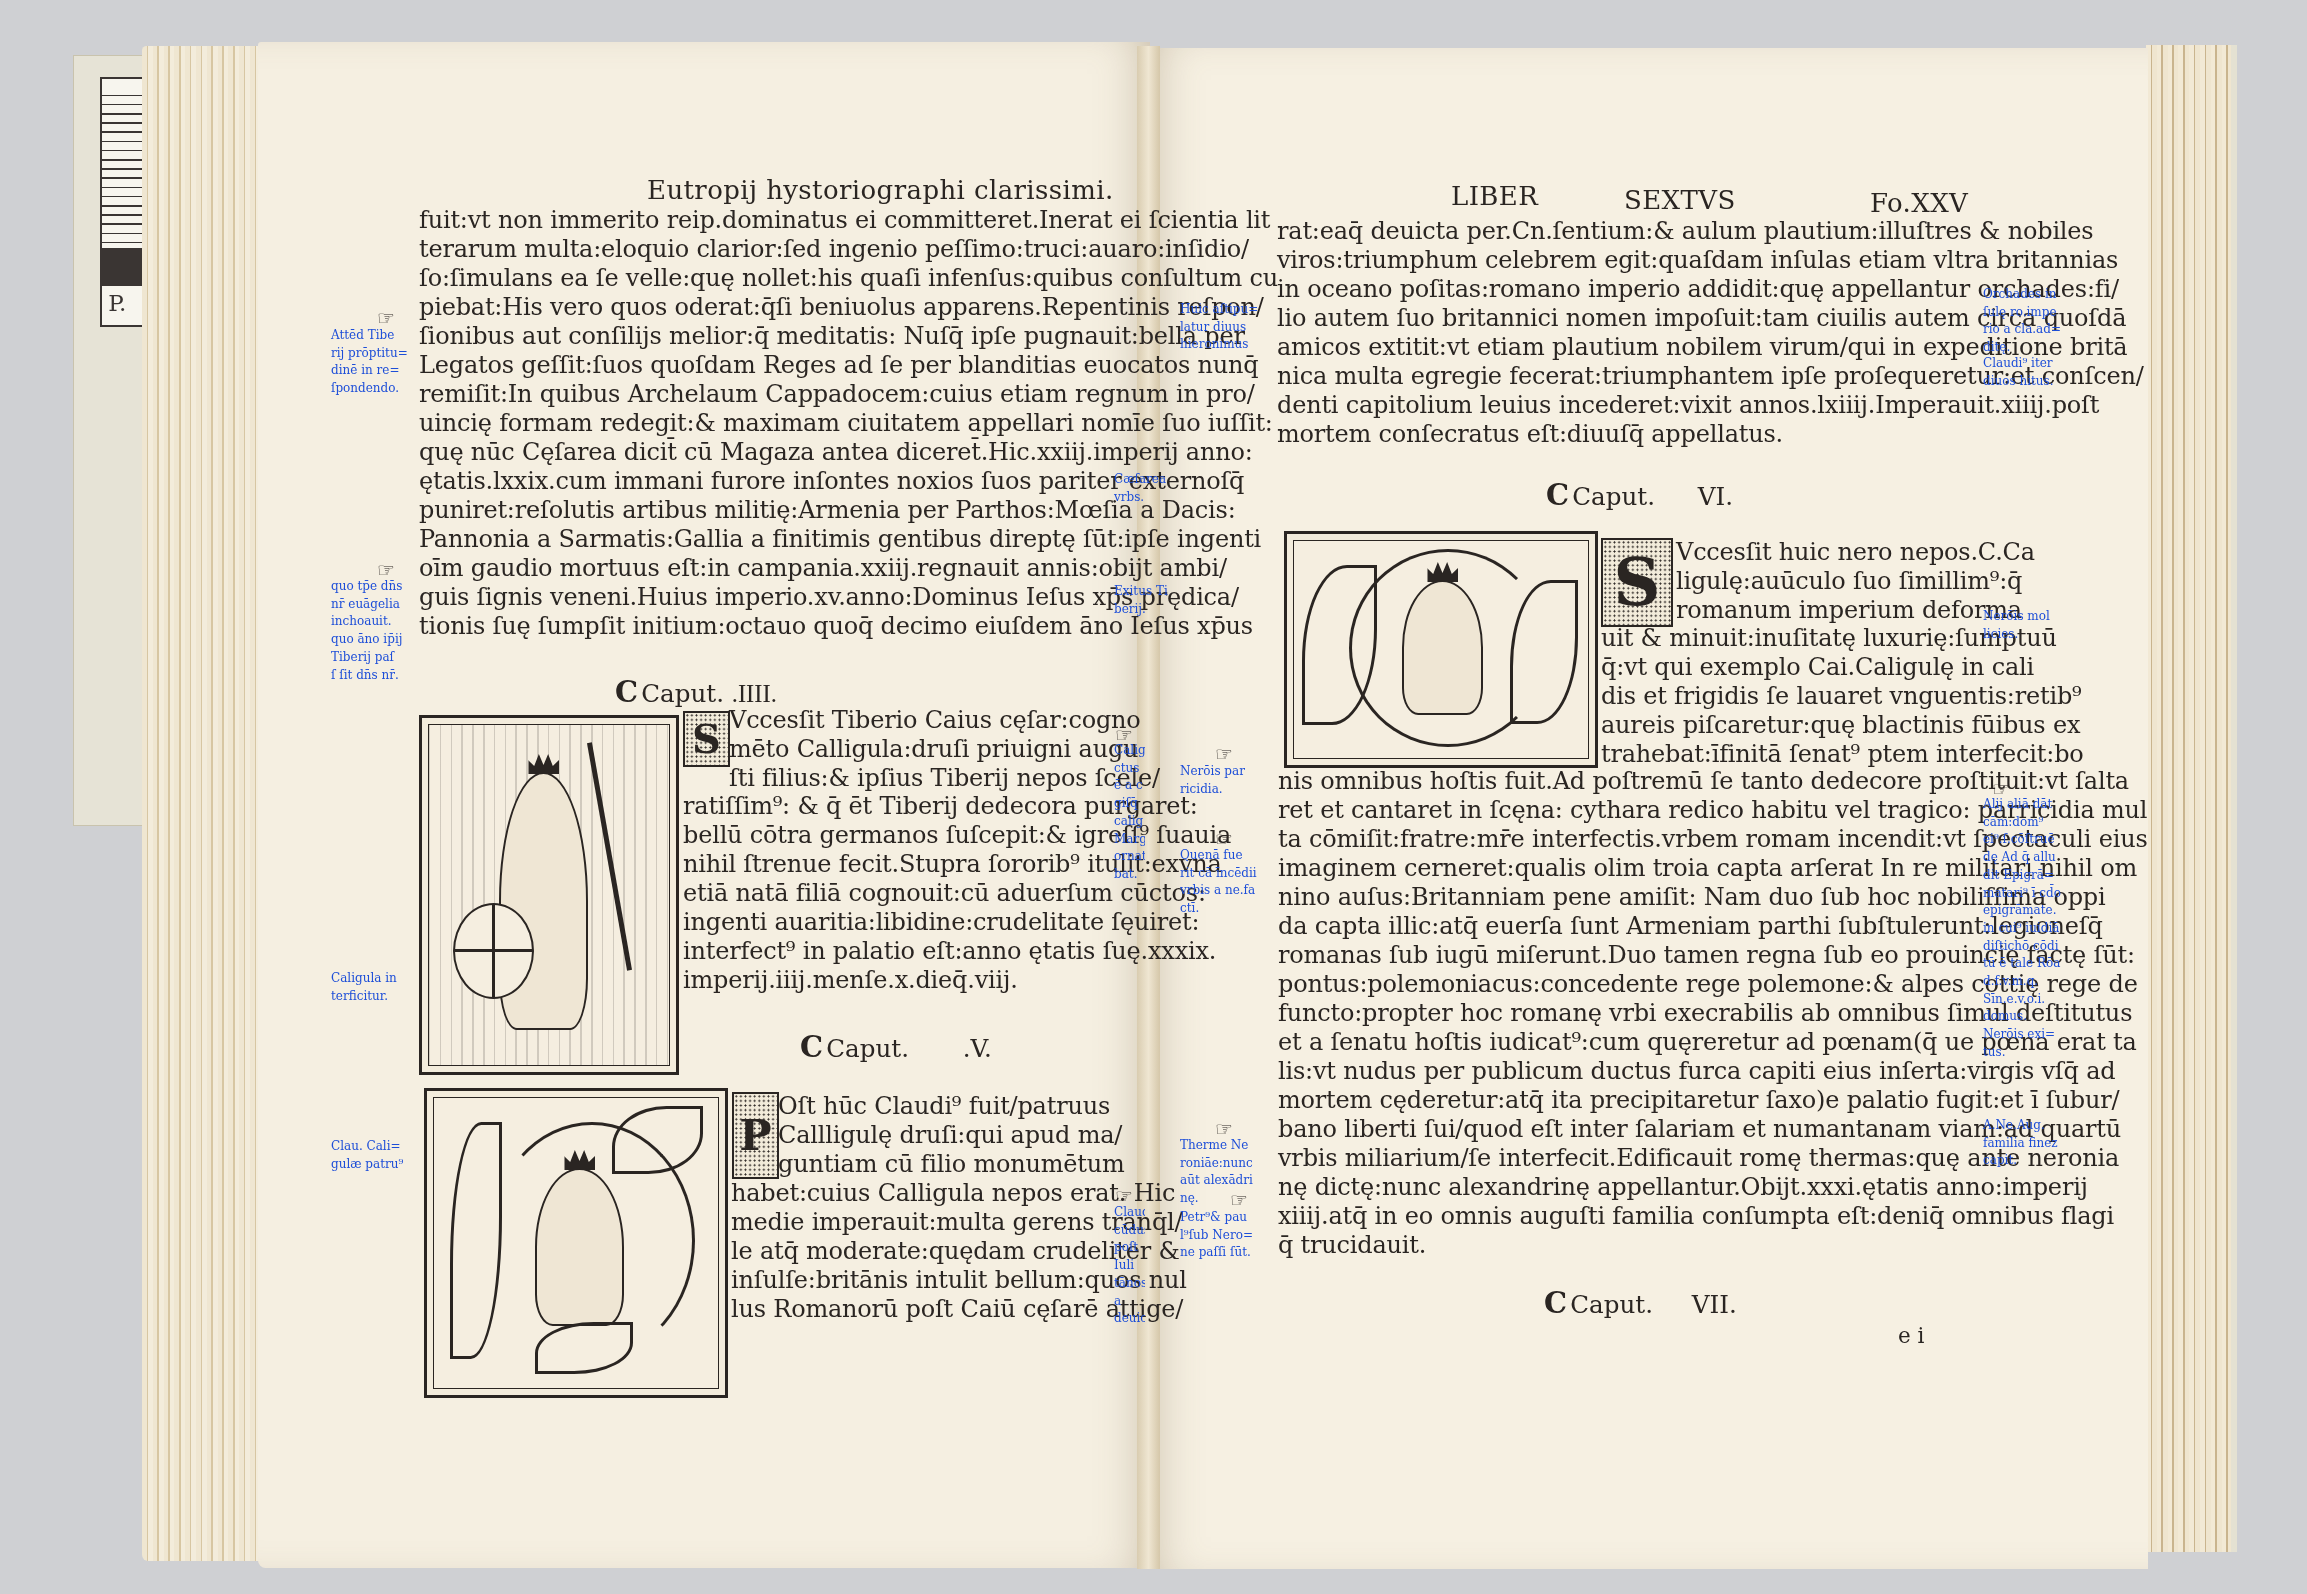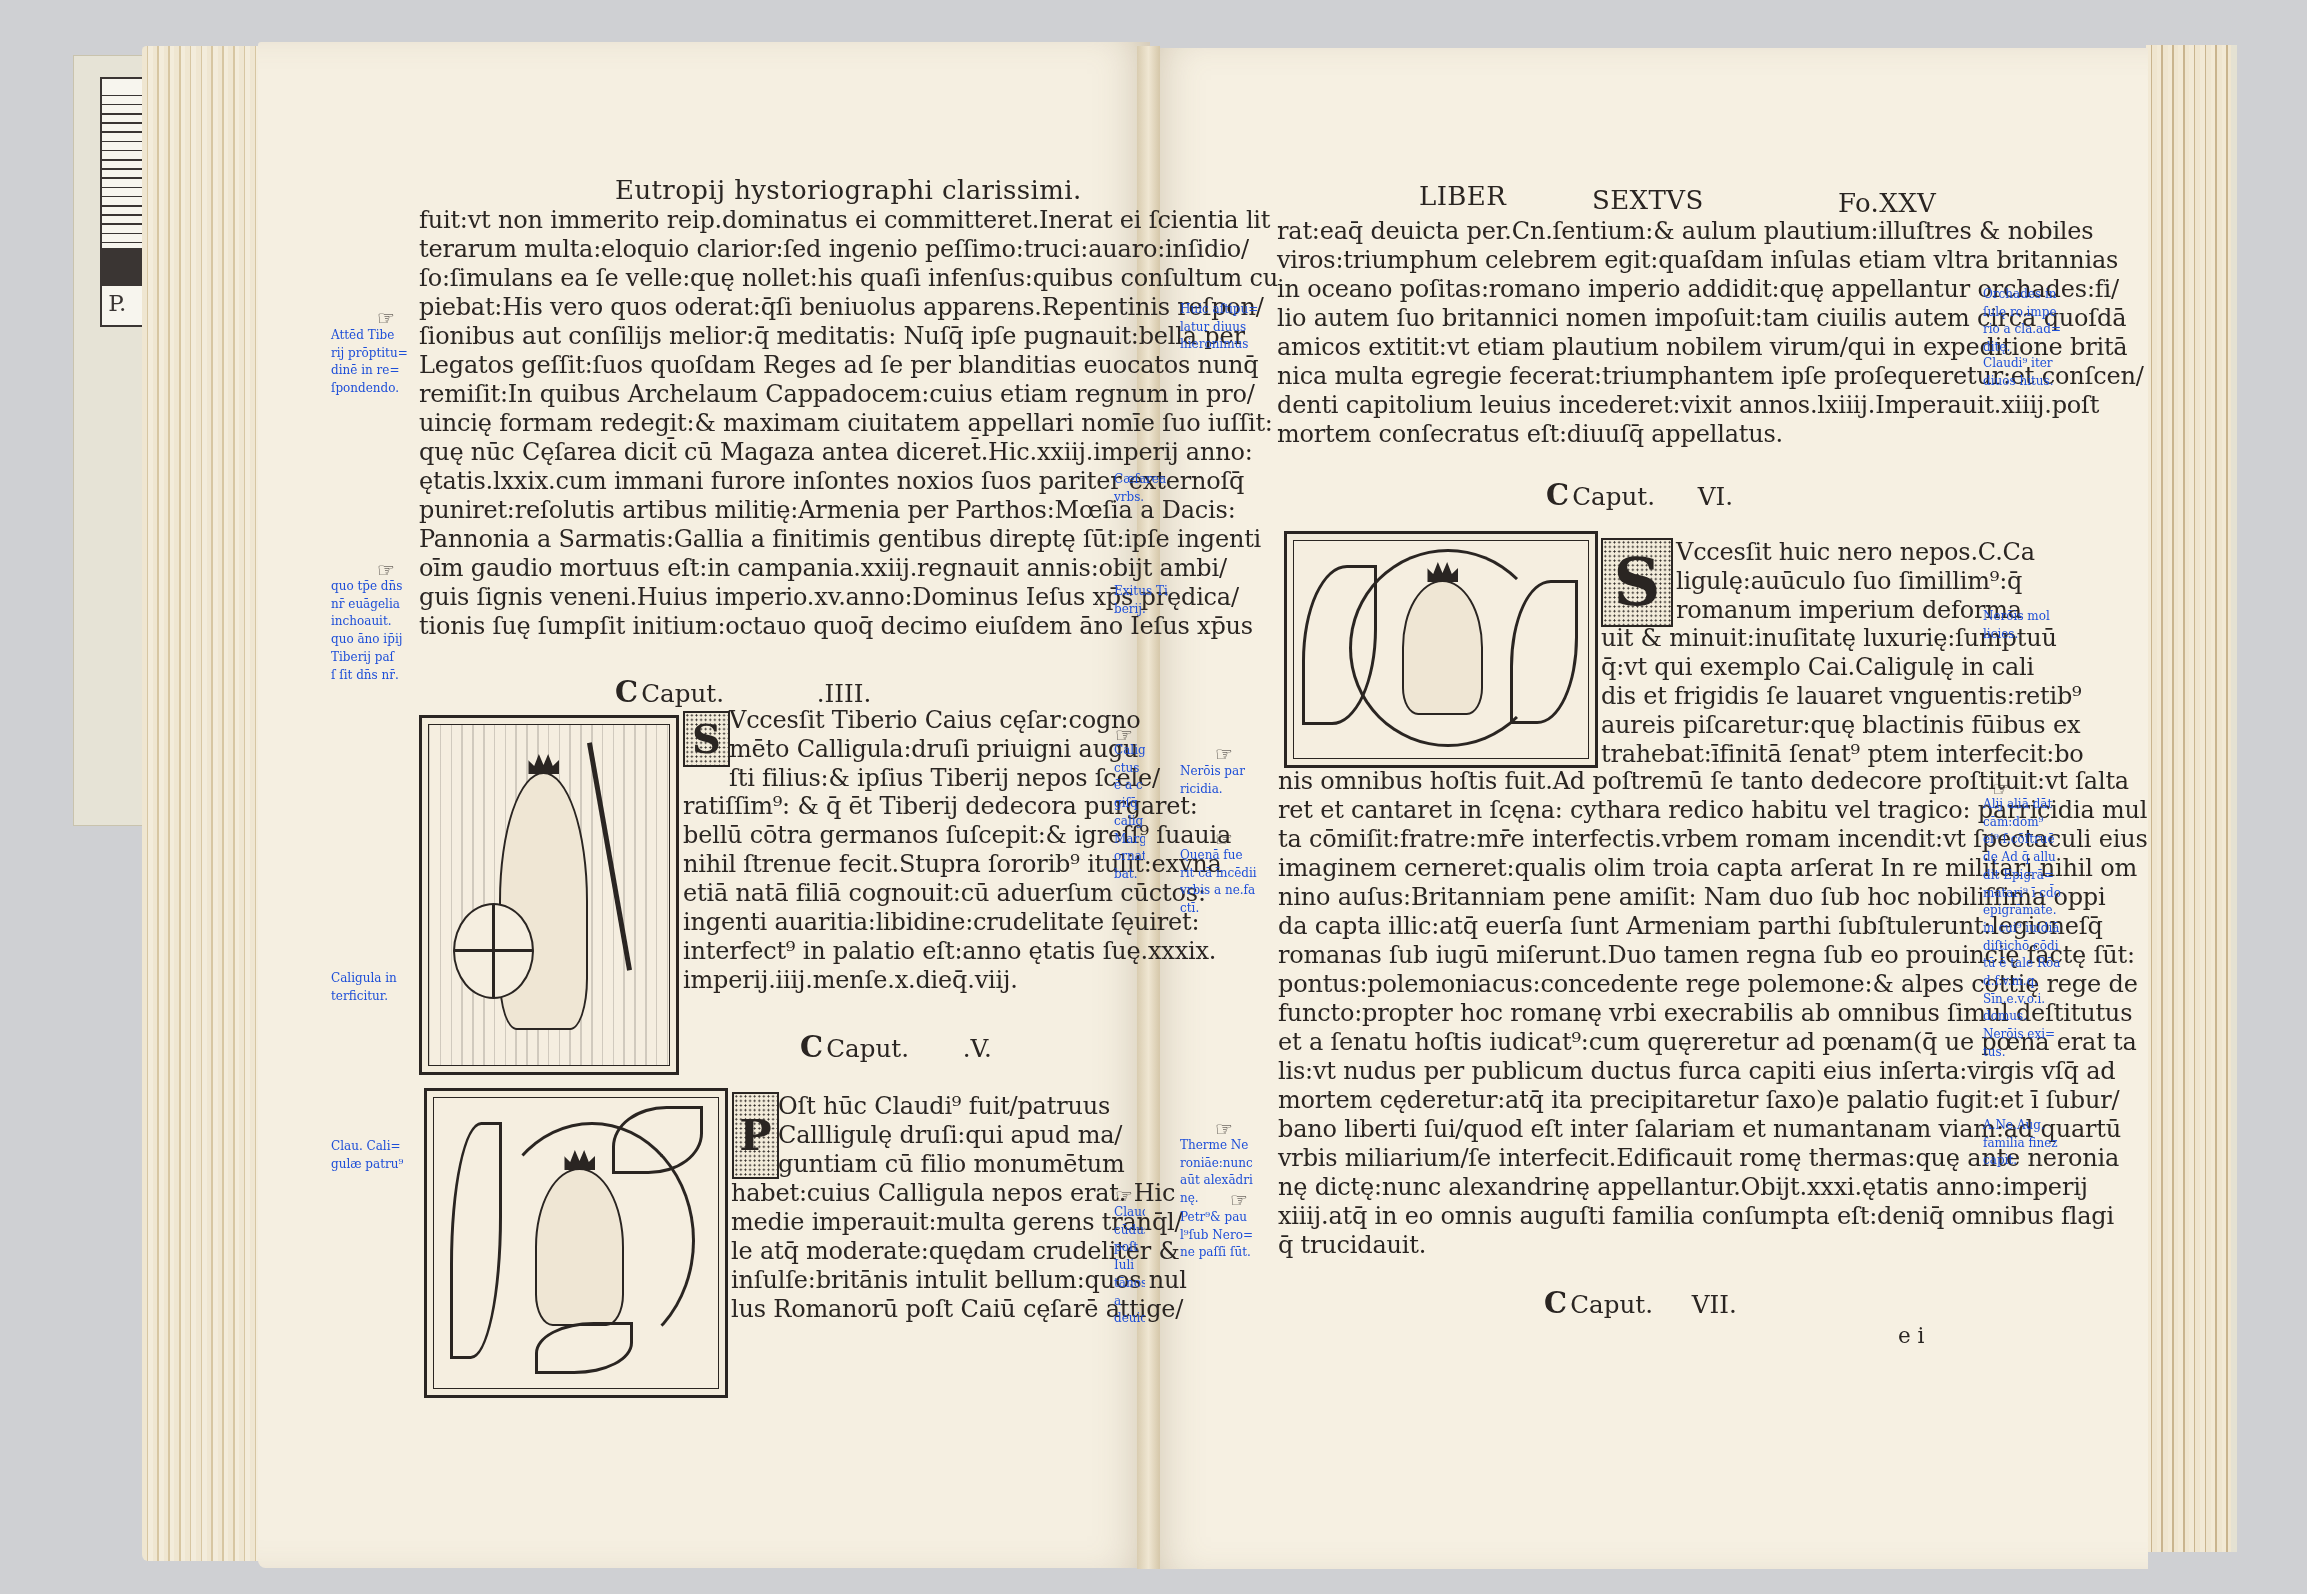--- a/index.html
+++ b/index.html
@@ -21,21 +21,21 @@
   .stack-right { left:2146px; top:45px; width:85px; height:1507px;
     background:repeating-linear-gradient(90deg,#f2e9d5 0 4.6px,#c9b48e 4.6px 6.2px,#efe5cf 6.2px 10.8px); border-right:6.2px solid #e4e1d2; }
   .page-left { left:258px; top:42px; width:892px; height:1526px; background:#f5efe1;
     box-shadow: inset -31px 0 46px -23px rgba(120,100,70,.35); border-radius:3.1px 0 0 7.7px; }
   .page-right { left:1148px; top:48px; width:1000px; height:1521px; background:#f6f0e2;
     box-shadow: inset 31px 0 46px -23px rgba(120,100,70,.35); }
   .gutter { left:1137px; top:46px; width:23px; height:1523px; background:linear-gradient(90deg,#d9ccb0,#efe6d2,#d5c7a9); }
 
   
   .ink { color:#2a2522; }
-  .running-head { font-size:26px; letter-spacing:0.4px; }
+  .running-head { font-size:26px; letter-spacing:0.4px;margin-left:32px; }
   .line { font-size:24px; line-height:29px; white-space:nowrap; letter-spacing:-0.2px; }
   .text-block { font-family:"DejaVu Serif", serif; }
   .margin-note { font-size:12px; line-height:17.7px; color:#1d4ed8; white-space:pre-line; }
   .caput { font-size:24.6px; }
   .caput .pilcrow { font-size:29px; font-weight:bold; margin-right:3.1px; }
   .hand { font-size:20px; color:#2a2522; }
   .sig { font-size:21.5px; color:#2a2522; }
 
   
   .woodcut { border:3.1px solid #2a2522; background:#f3ecdc; overflow:hidden; }
@@ -84,21 +84,21 @@
   <div class="line">ętatis.lxxix.cum immani furore inſontes noxios ſuos pariter externoſq̄</div>
   <div class="line">puniret:reſolutis artibus militię:Armenia per Parthos:Mœſia a Dacis:</div>
   <div class="line">Pannonia a Sarmatis:Gallia a finitimis gentibus direptę ſūt:ipſe ingenti</div>
   <div class="line">oīm gaudio mortuus eſt:in campania.xxiij.regnauit annis:obijt ambi/</div>
   <div class="line">guis ſignis veneni.Huius imperio.xv.anno:Dominus Ieſus xp̄s prędica/</div>
   <div class="line">tionis ſuę ſumpſit initium:octauo quoq̄ decimo eiuſdem āno Ieſus xp̄us</div>
 </div>
 
 <div class="abs ink caput" style="left:615px; top:675px;">
   <span class="pilcrow">C</span><span>Caput.</span>
-  <span style="margin-left:85px;">.IIII.</span>
+  <span style="font-family:Liberation Serif, serif;">.IIII.</span>
 </div>
 
 <div class="abs woodcut" style="left:419px; top:715px; width:254px; height:354px;">
   <div class="inner"></div>
   <div class="figure" style="left:77px; top:54px; width:85px; height:254px;">
       <div class="crown"></div>
     </div>
   <div class="shield" style="left:31px; top:185px; width:77px; height:92px;"></div>
   <div class="abs" style="left:185px; top:23px; width:4.6px; height:231px; background:#2a2522; transform:rotate(-10deg);"></div>
 </div>

